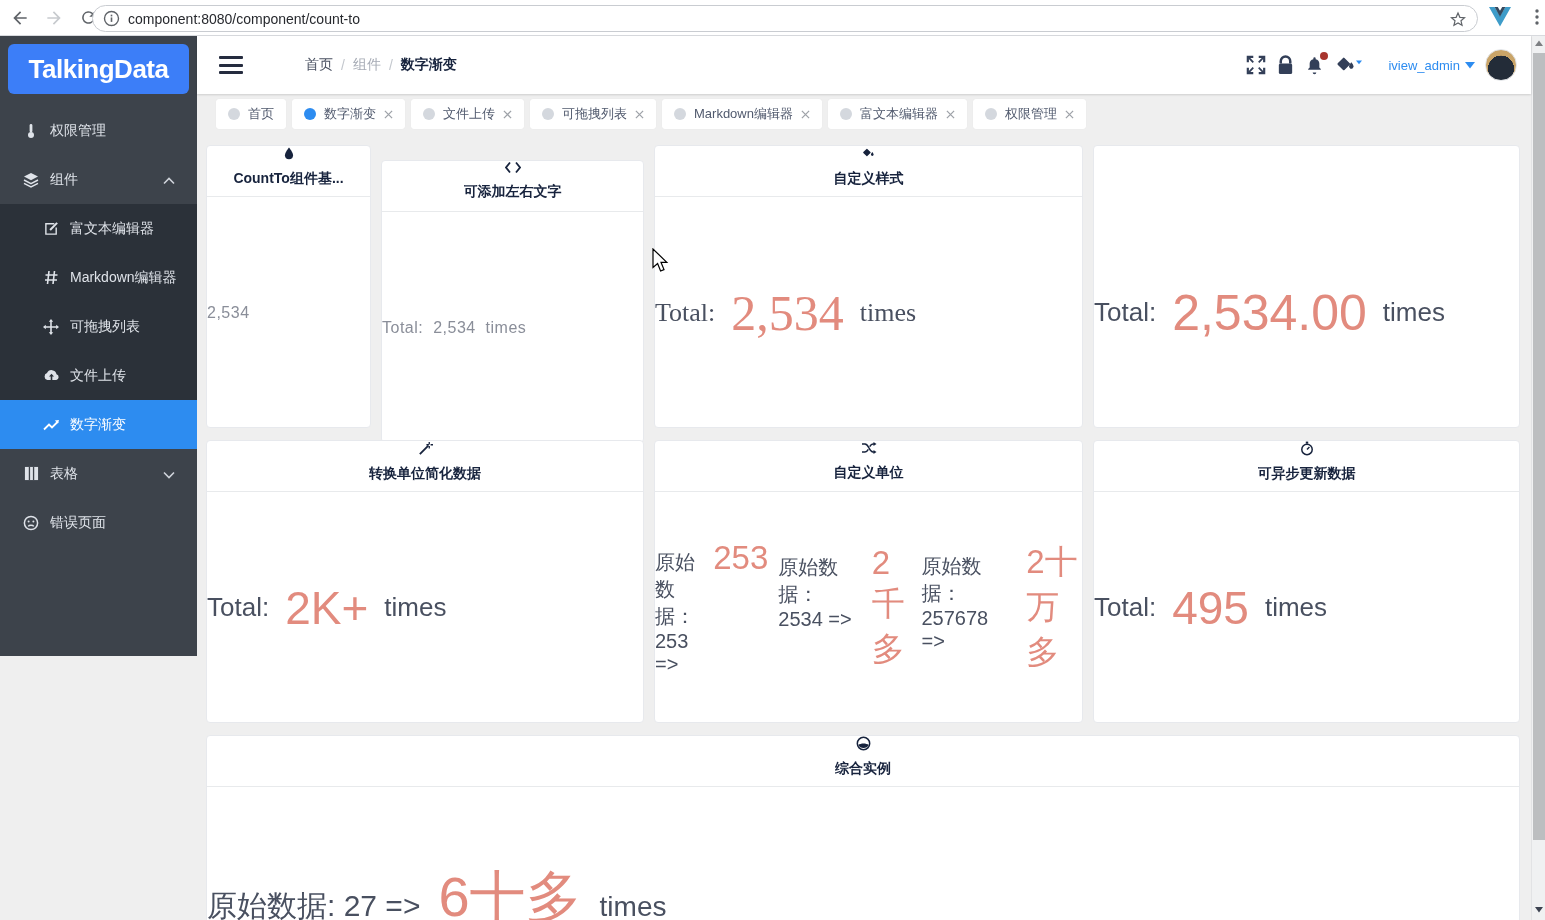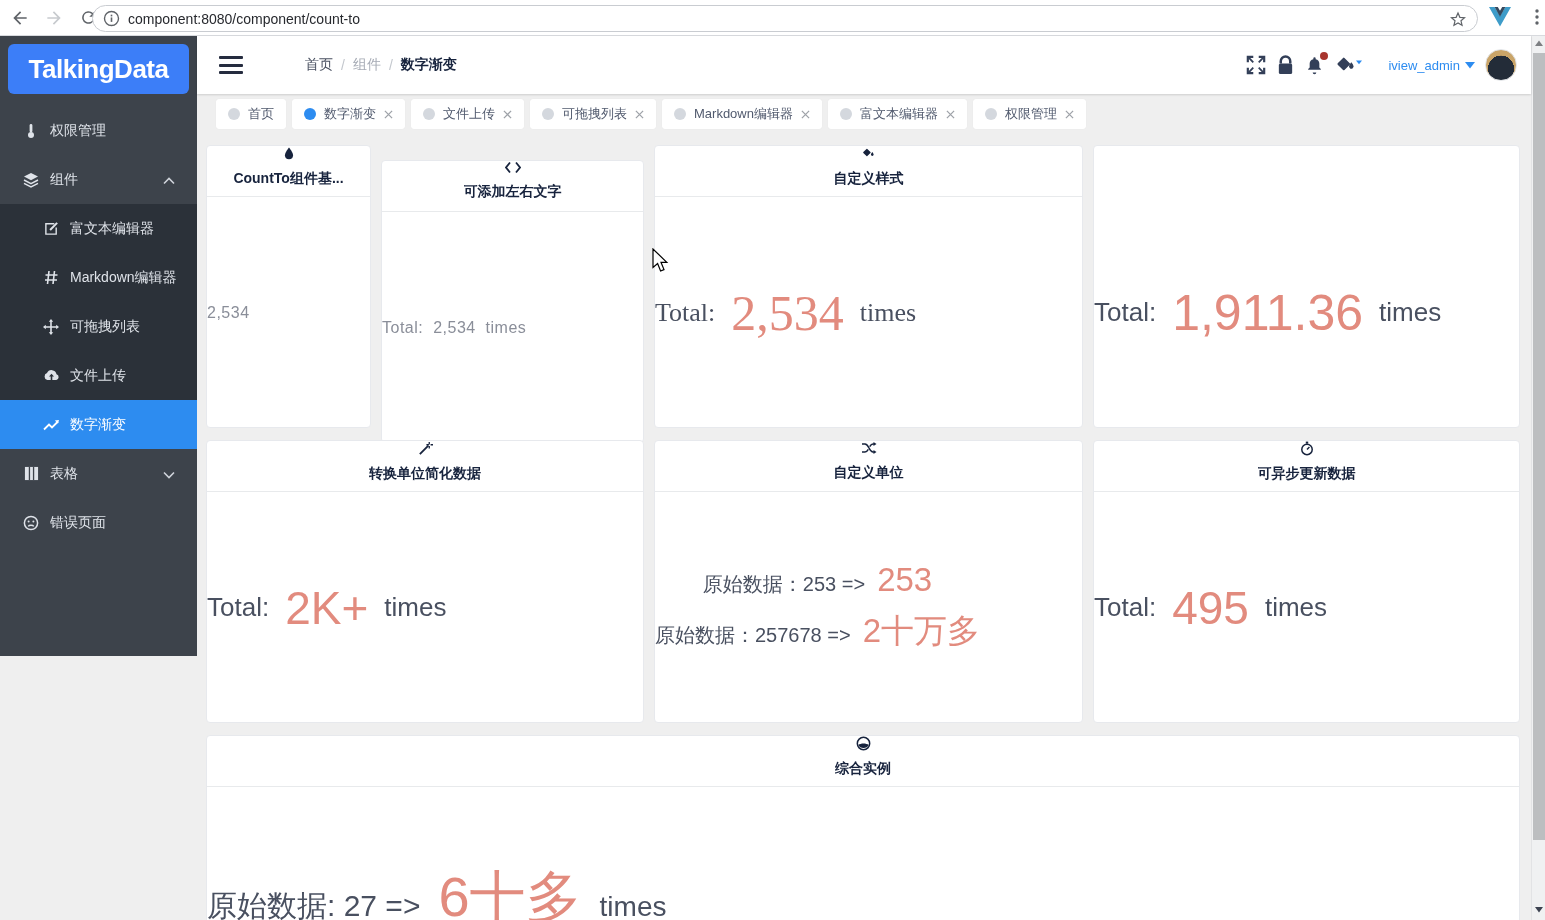--- a/index.html
+++ b/index.html
@@ -57,21 +57,21 @@
   
   .card { position:absolute; background:#fff; border:1px solid #e7e9ed; border-radius:4px; }
   .card-h { height:51px; border-bottom:1px solid #e8eaec; display:flex; align-items:center; padding:0 15px; gap:9px;flex-direction:column; }
   .card-h .title { font-size:14px; font-weight:bold; color:#17233d; white-space:nowrap; overflow:hidden; }
   .card-b { position:absolute; left:0; top:52px; right:0; bottom:0; display:flex; align-items:center; justify-content:flex-start; }
   .v-grey { font-size:16px; color:#8a8e99; letter-spacing:0.5px; }
   .pref { font-size:26px; color:#495060; }
   .suf { font-size:26px; color:#495060; }
   .big { font-size:50px; color:#e28b7e; margin:0 16px; }
   .med { font-size:46px; color:#e28b7e; margin:0 16px; }
-  .unit-rows { display:flex; flex-direction:column; align-items:center; gap:10px; }
+  .unit-rows { display:flex; align-items:center; gap:10px; }
   .u-row { display:flex; align-items:baseline; justify-content:center; }
   .u-label { font-size:20px; color:#495060; }
   .u-val { font-size:33px; color:#e28b7e; margin-left:12px; }
   .combined-b { align-items:flex-start; padding-top:72px; }
   .c-label { font-size:30px; color:#495060; }
   .c-val { font-size:56px; color:#e28b7e; margin:0 18px; }
   .c-suf { font-size:28px; color:#495060; }
   .c-line { display:flex; align-items:baseline; }
 
   
@@ -389,21 +389,21 @@
         <div class="card-b">
           <span class="pref">Total:</span>
           <span class="big">2,534</span>
           <span class="suf">times</span>
         </div>
       </div>
 
       <div class="card" style="left:896px; top:109px; width:427px; height:283px;">
         <div class="card-b">
           <span class="pref">Total:</span>
-          <span class="big">1,911.36</span>
+          <span class="big">2,534.00</span>
           <span class="suf">times</span>
         </div>
       </div>
 
       <div class="card" style="left:9px; top:404px; width:438px; height:283px;">
         <div class="card-h">
           <svg width="15" height="15" viewBox="0 0 16 16">
               <path d="M2 14L11 5" stroke="#17233d" stroke-width="2"></path>
               <path d="M12 1v2.6M12 5.4V8M9 4h2.6M13.4 4H16" stroke="#17233d" stroke-width="1.4"></path>
             </svg>
@@ -422,20 +422,24 @@
               <path d="M1 3h3c4 0 4 8 8 8h1M1 11h3c1.6 0 2.5-1.3 3.3-2.7M8.7 5.7C9.5 4.3 10.4 3 12 3h1" fill="none" stroke="#17233d" stroke-width="1.5"></path>
               <path d="M12.5 1l3 2-3 2zM12.5 9l3 2-3 2z" fill="#17233d"></path>
             </svg>
           <span class="title">自定义单位</span>
         </div>
         <div class="card-b">
           <div class="unit-rows">
             <div class="u-row">
               <span class="u-label">原始数据：253 =&gt;</span>
               <span class="u-val">253</span>
+            </div>
+            <div class="u-row">
+              <span class="u-label">原始数据：2534 =&gt;</span>
+              <span class="u-val">2千多</span>
             </div>
             <div class="u-row">
               <span class="u-label">原始数据：257678 =&gt;</span>
               <span class="u-val">2十万多</span>
             </div>
           </div>
         </div>
       </div>
 
       <div class="card" style="left:896px; top:404px; width:427px; height:283px;">

